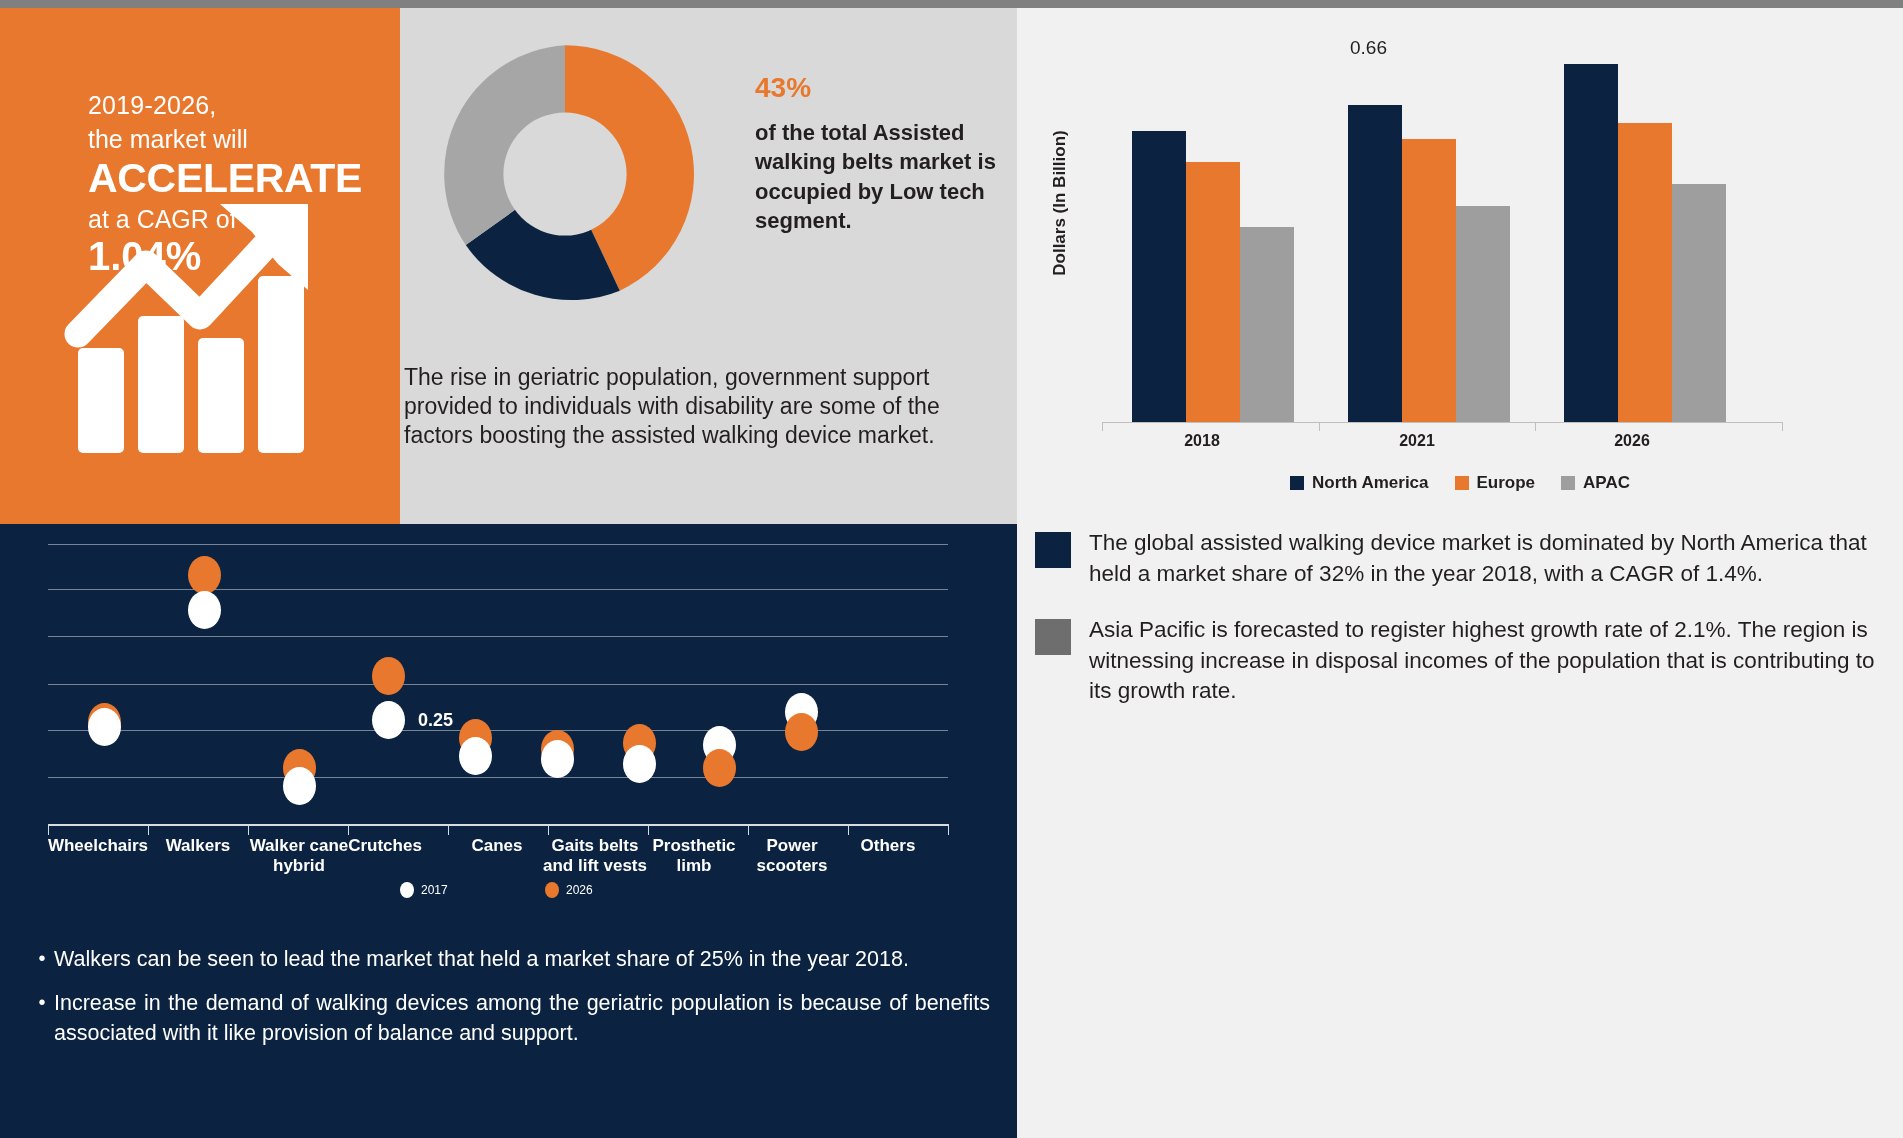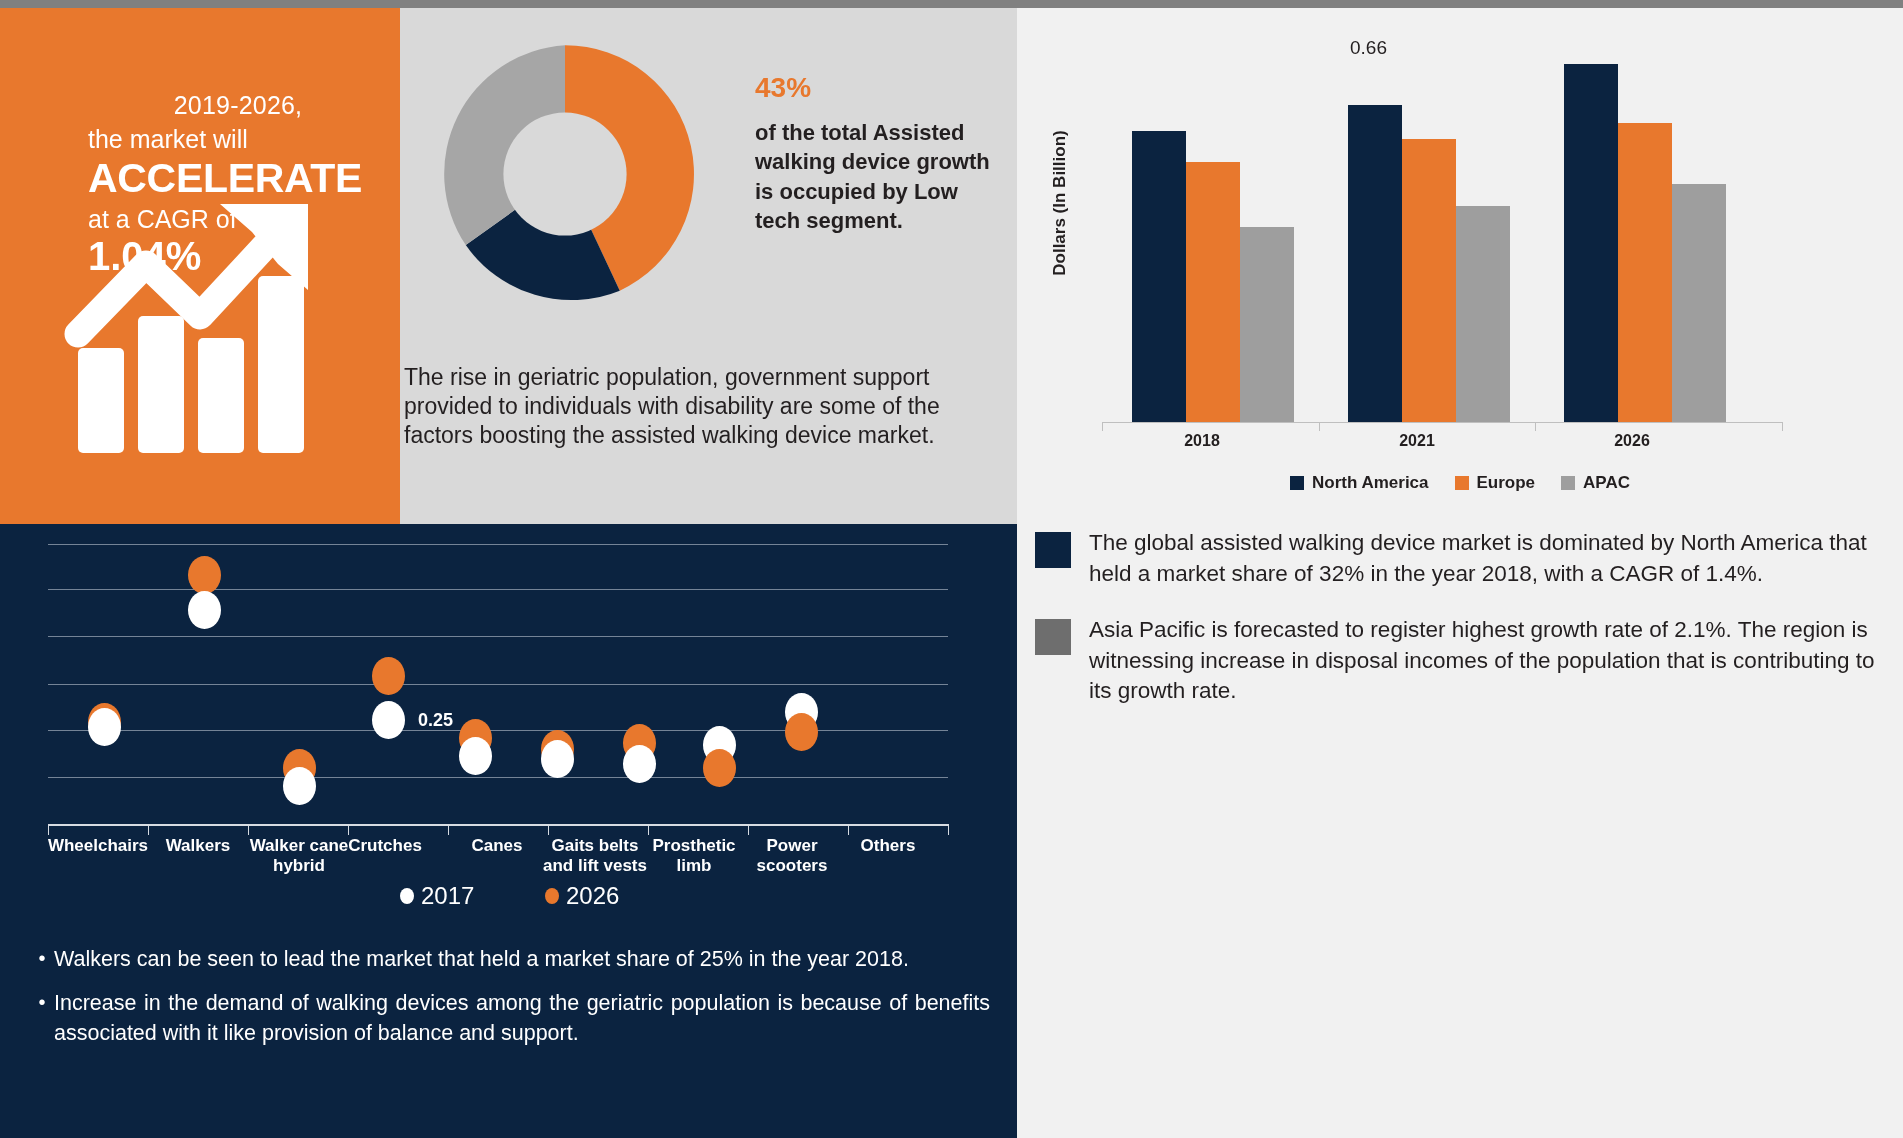--- a/index.html
+++ b/index.html
@@ -15,21 +15,21 @@
 
   
   .left-col { position:absolute; left:0; top:8px; width:1017px; height:1130px; }
 
   
   .accel-panel {
     position:absolute; left:0; top:0; width:400px; height:516px;
     background:#e8782d; color:#fff; overflow:hidden;
   }
   .accel-text { position:absolute; left:88px; top:85px; width:300px; line-height:1.0; }
-  .accel-line1 { font-size:25px; font-weight:400; letter-spacing:0.2px;text-align:center; }
+  .accel-line1 { font-size:25px; font-weight:400; letter-spacing:0.2px; }
   .accel-line2 { font-size:25px; font-weight:400; margin-top:9px; }
   .accel-big { font-size:41px; font-weight:bold; margin-top:6px; letter-spacing:-0.3px; }
   .accel-line3 { font-size:25px; font-weight:400; margin-top:8px; }
   .accel-num { font-size:40px; font-weight:bold; margin-top:4px; }
   .accel-icon { position:absolute; left:60px; top:190px; width:275px; height:260px; }
 
   
   .donut-panel {
     position:absolute; left:400px; top:0; width:617px; height:516px;
     background:#d9d9d9;
@@ -49,21 +49,21 @@
   .dot-chart { position:absolute; left:0; top:0; width:1017px; height:420px; }
   .grid-line { position:absolute; left:48px; width:900px; height:1px; background:#9aa6b4; opacity:.75; }
   .dot { position:absolute; width:33px; height:38px; border-radius:50%; }
   .dot.orange { background:#e8782d; }
   .dot.white  { background:#ffffff; }
   .dot-label { position:absolute; font-size:18px; font-weight:bold; color:#fff; }
   .axis-line { position:absolute; left:48px; top:300px; width:900px; height:2px; background:#d7dce2; }
   .tick { position:absolute; top:300px; width:1px; height:11px; background:#d7dce2; }
   .cat-labels { position:absolute; left:0; top:312px; width:1017px; height:70px; }
   .cat { position:absolute; text-align:center; font-size:17px; font-weight:bold; color:#fff; line-height:1.2; }
-  .dot-legend { position:absolute; top:358px; font-size:24px; color:#fff; display:flex; align-items:center; gap:7px; }
+  .dot-legend { position:absolute; top:358px; font-size:12px; color:#fff; display:flex; align-items:center; gap:7px; }
   .dot-legend .swatch { width:14px; height:16px; border-radius:50%; display:inline-block; }
 
   .navy-bullets { position:absolute; left:30px; top:420px; width:960px; }
   .nb-row { display:flex; margin-bottom:13px; }
   .nb-bullet { width:24px; flex:none; font-size:20px; line-height:1.42; text-align:center; }
   .nb-text { font-size:21.5px; line-height:1.42; text-align:justify; color:#fff; }
 
   
   .right-col { position:absolute; left:1017px; top:8px; width:886px; height:1130px; background:#f1f1f1; }
 
@@ -128,21 +128,21 @@
           <path d="M50 50 L50 4 A46 46 0 0 1 69.57 91.66 Z" fill="#e8782d"></path>
 
           <path d="M50 50 L69.57 91.66 A46 46 0 0 1 14.56 75.40 Z" fill="#0b2340"></path>
 
           <path d="M50 50 L14.56 75.40 A46 46 0 0 1 50 4 Z" fill="#a6a6a6"></path>
           <circle cx="50" cy="50" r="22" fill="#d9d9d9"></circle>
         </svg>
       </div>
       <div class="donut-right">
         <div class="pct-big">43%</div>
-        <div class="pct-desc">of the total Assisted walking device growth is occupied by Low tech segment.</div>
+        <div class="pct-desc">of the total Assisted walking belts market is occupied by Low tech segment.</div>
       </div>
       <div class="donut-body">The rise in geriatric population, government support provided to individuals with disability are some of the factors boosting the assisted walking device market.</div>
     </div>
 
     <div class="navy-panel">
       <div class="dot-chart">
         <div class="grid-line" style="top:20px"></div>
         <div class="grid-line" style="top:65px"></div>
         <div class="grid-line" style="top:112px"></div>
         <div class="grid-line" style="top:160px"></div>

